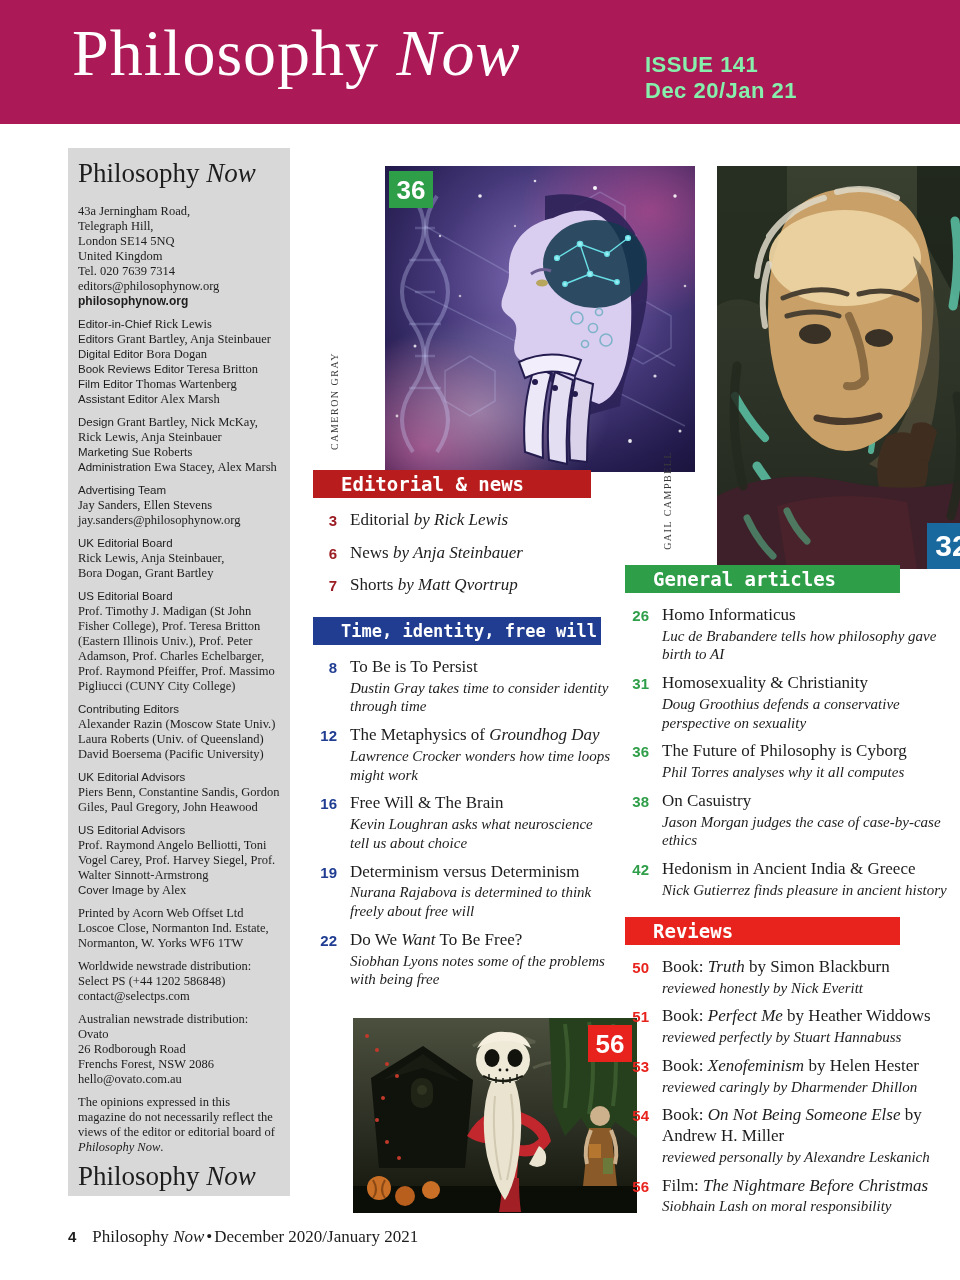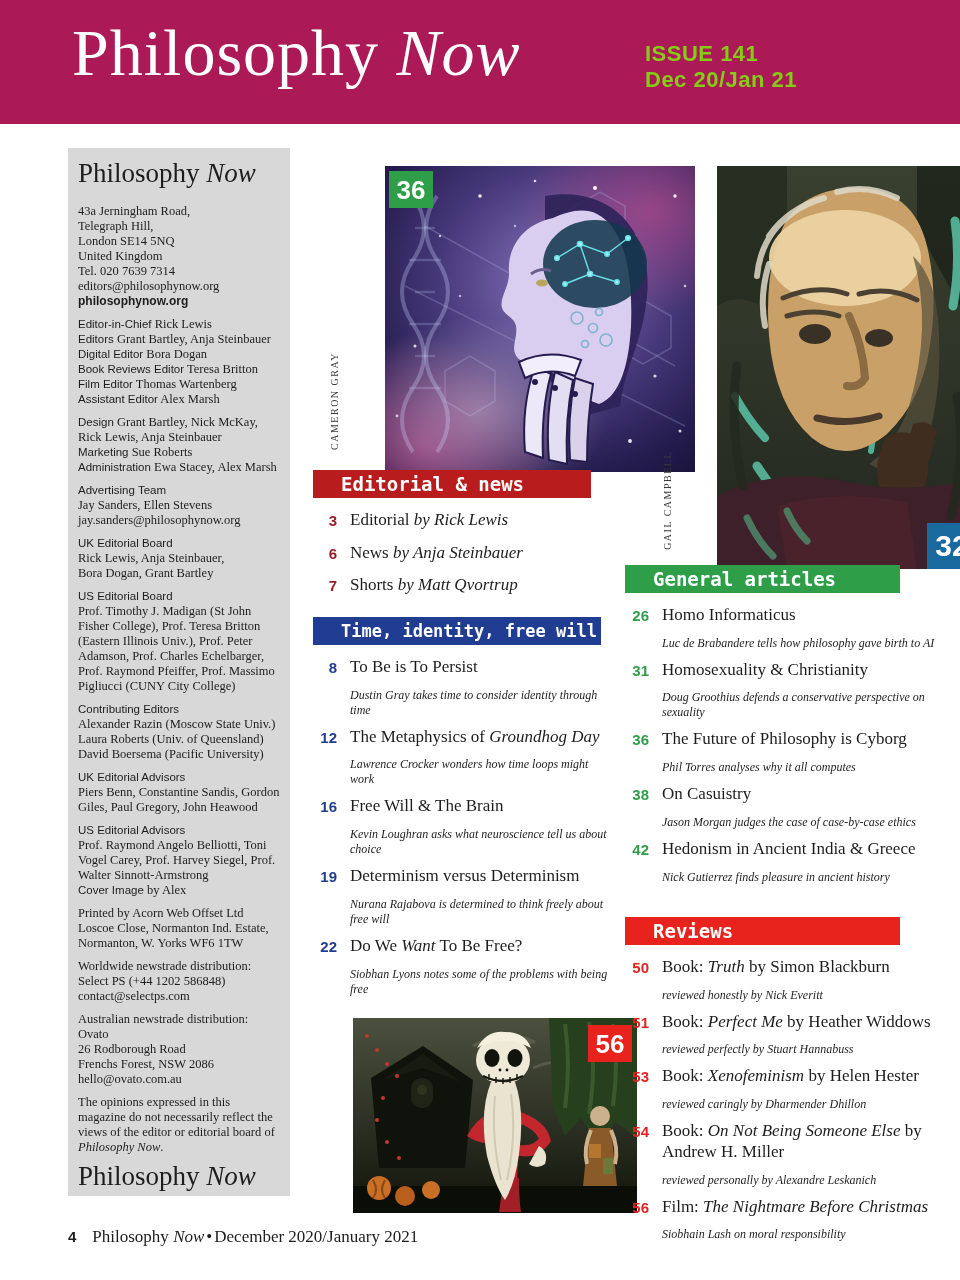--- a/index.html
+++ b/index.html
@@ -3,21 +3,21 @@
 <meta charset="utf-8">
 <style>
   html,body{margin:0;padding:0;background:#fff;}
   .page{position:relative;width:960px;height:1280px;background:#ffffff;overflow:hidden;
         font-family:"Liberation Serif",serif;color:#1d1d1d;}
   
   .masthead{position:absolute;left:0;top:0;width:960px;height:124px;background:#ab1a56;}
   .masthead-title{position:absolute;left:72px;top:20px;color:#fff;
         font:normal 66px/1 "Liberation Serif",serif;letter-spacing:1px;white-space:nowrap;}
   .masthead-title .it{font-style:italic;}
-  .issue-info{position:absolute;left:645px;top:41px;color:#84cc16;
+  .issue-info{position:absolute;left:645px;top:52px;color:#86efac;
         font:bold 22px/1.2 "Liberation Sans",sans-serif;letter-spacing:.5px;}
   
   .sidebar{position:absolute;left:68px;top:148px;width:222px;height:1048px;background:#d8d8d8;
         box-sizing:border-box;padding:12px 10px 0 10px;overflow:hidden;}
   .sb-para{margin:0 0 8px 0;white-space:pre-line;font:12.5px/1.2 "Liberation Serif",serif;color:#1d1d1d;}
   .sb-para:first-child{margin-bottom:16px;}
   .rs{font:inherit;}
   .ri{font-style:italic;}
   .rb{font-family:"Liberation Sans",sans-serif;font-weight:normal;font-size:11.5px;}
   .rbs{font-family:"Liberation Sans",sans-serif;font-weight:bold;font-size:12px;}
@@ -52,21 +52,21 @@
   .sec-time .sec-bar{width:288px;}
   .sec-time .sec-bar-title{font-size:17px;}
   .sec-general .sec-bar{width:275px;}
   .sec-reviews .sec-bar{width:275px;}
   .toc-item{display:flex;margin:0 0 9px 0;}
   .sec-editorial .toc-item{margin-bottom:12px;}
   .toc-num{width:24px;text-align:right;margin-right:13px;flex:none;
         font:bold 15px/1.3 "Liberation Sans",sans-serif;padding-top:1px;}
   .toc-body{flex:1;font:17px/1.22 "Liberation Serif",serif;}
   .toc-body .ti{font-style:italic;}
-  .toc-desc{font-style:italic;font-size:12px;line-height:1.25;margin-top:10px;}
+  .toc-desc{font-style:italic;font-size:15px;line-height:1.25;margin-top:1px;}
   
   .page-footer{position:absolute;left:68px;top:1227px;font:17px "Liberation Serif",serif;
         white-space:nowrap;}
   .page-footer .fnum{font:bold 15px "Liberation Sans",sans-serif;margin-right:16px;}
   .page-footer .it{font-style:italic;}
   .page-footer .sep{margin:0 2px;}
 </style>
 </head>
 <body>
 

